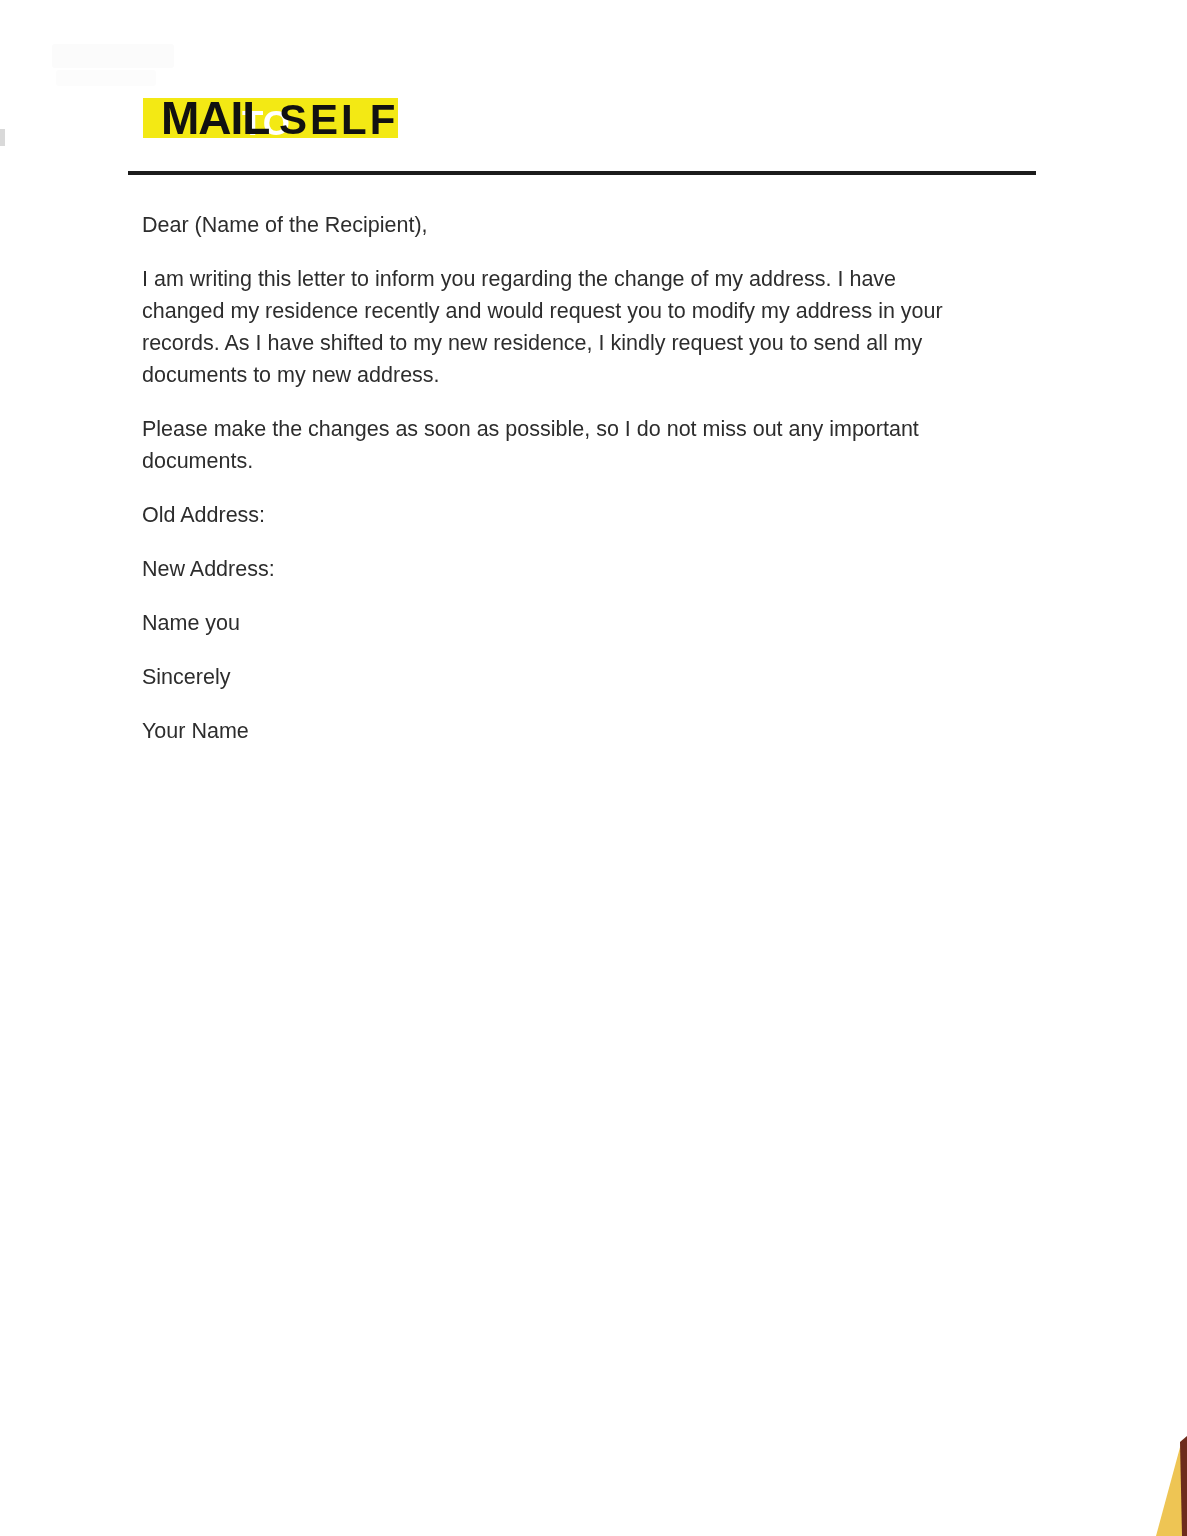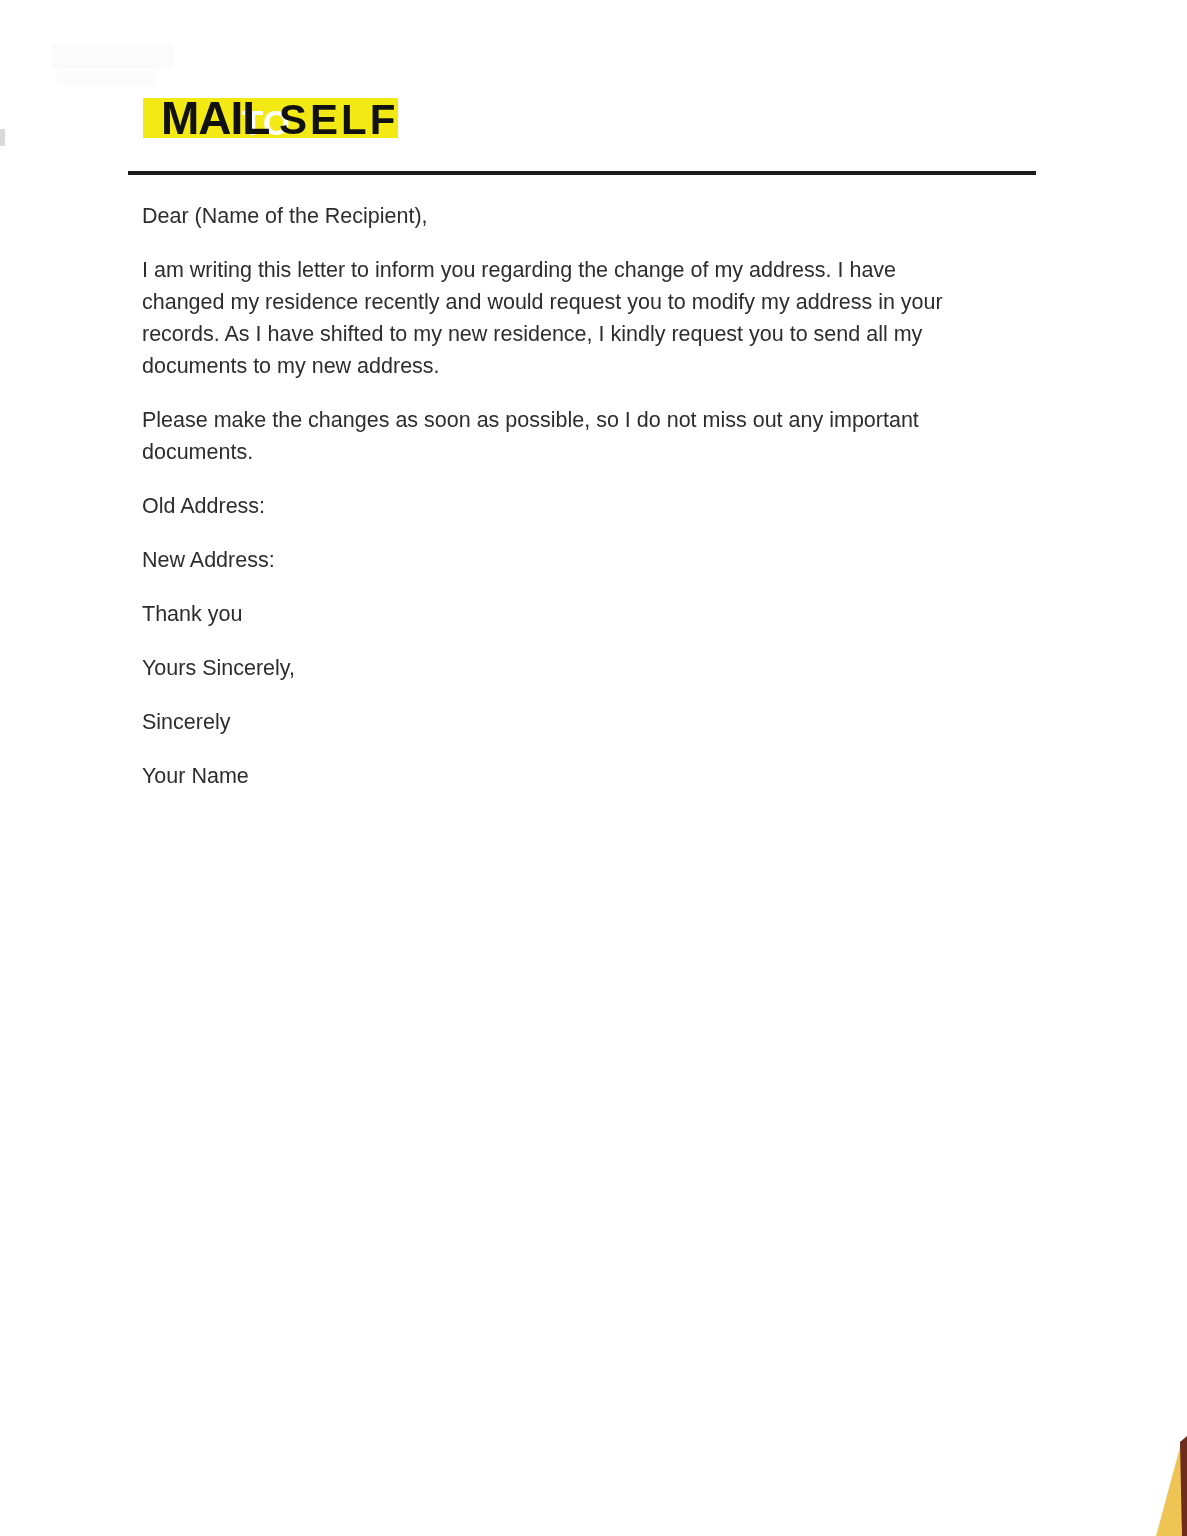--- a/index.html
+++ b/index.html
@@ -72,21 +72,21 @@
   
   .letter {
     position: absolute;
     left: 142px; top: 200px;
     width: 920px;
     font-size: 21.5px;
     line-height: 32px;
     color: #2d2d2d;
   }
   .letter p {
-    margin: 0 0 22px 0;
+    margin: 9px 0 22px 0;
     white-space: pre-line;
   }
 
   
   .corner-ribbon {
     position: absolute;
     right: 0; bottom: 0;
     width: 40px; height: 100px;
     display: block;
   }
@@ -111,22 +111,21 @@
   <div class="letter">
     <p>Dear (Name of the Recipient),</p>
     <p>I am writing this letter to inform you regarding the change of my address. I have
 changed my residence recently and would request you to modify my address in your
 records. As I have shifted to my new residence, I kindly request you to send all my
 documents to my new address.</p>
     <p>Please make the changes as soon as possible, so I do not miss out any important
 documents.</p>
     <p>Old Address:</p>
     <p>New Address:</p>
-    <p>Thank you</p>
-    <p>Yours Sincerely,</p>
+    <p>Name you</p>
     <p>Sincerely</p>
     <p>Your Name</p>
   </div>
 
   <svg class="corner-ribbon" viewBox="0 0 40 100" preserveAspectRatio="none">
     <polygon points="35,4 40,12 40,100 9,100" fill="#eec554"></polygon>
     <polygon points="33,6 40,0 40,100 35,100" fill="#6d2c1c"></polygon>
   </svg>
 
 </div>

